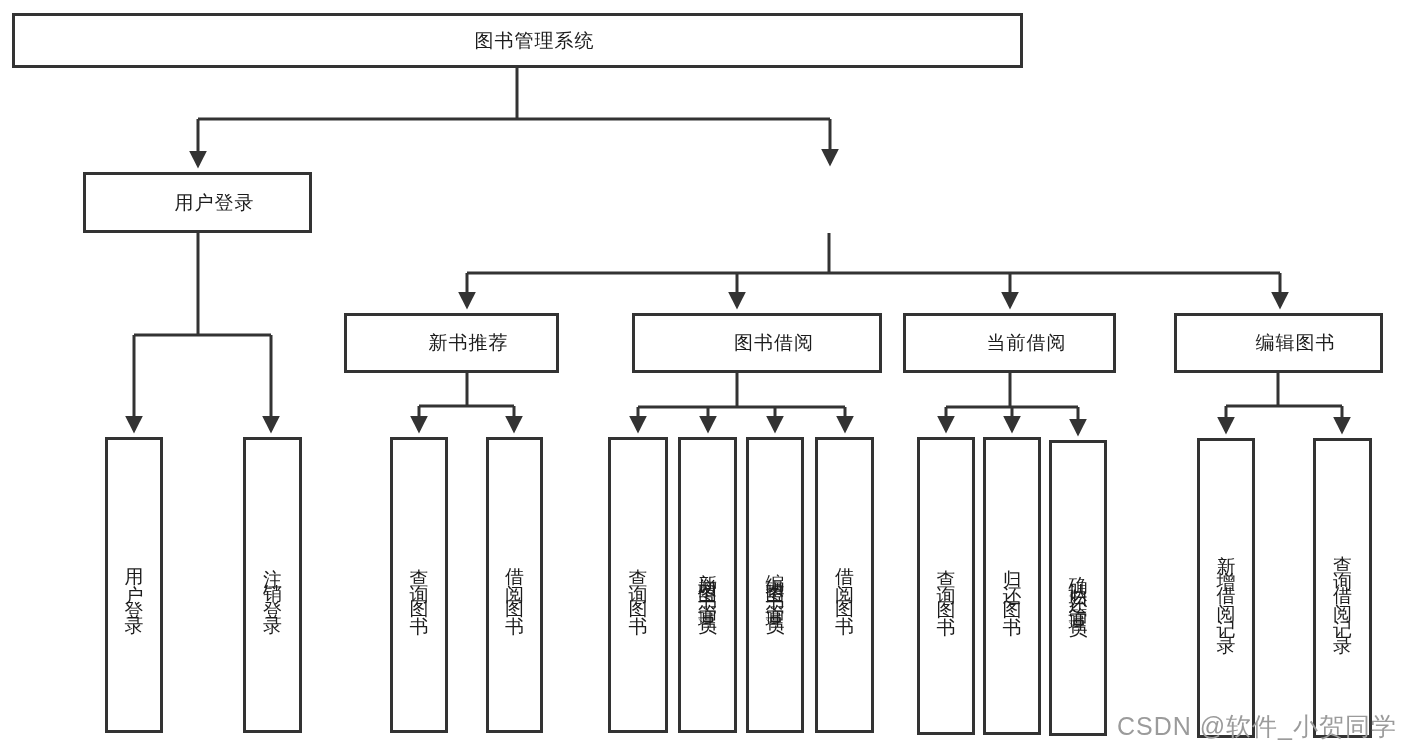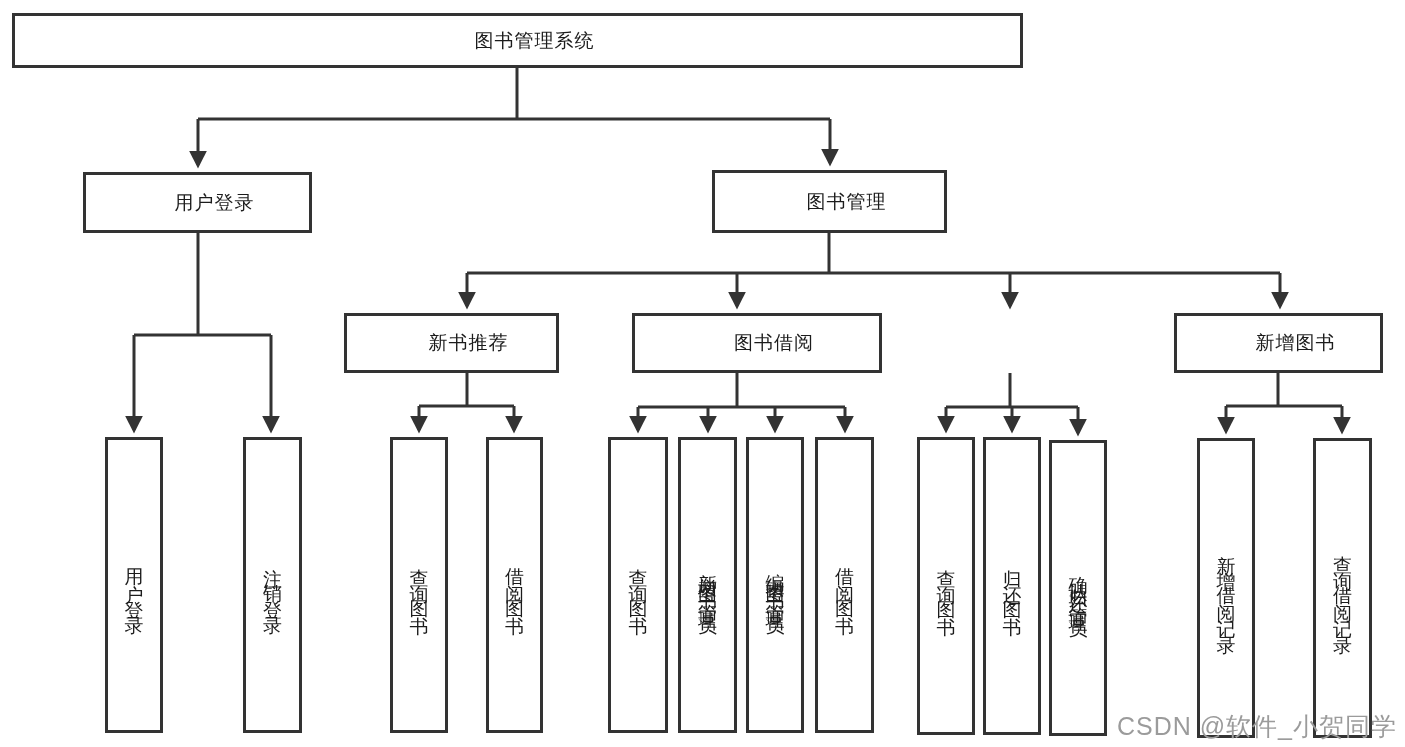--- a/index.html
+++ b/index.html
@@ -102,25 +102,25 @@
       <line x1="1278" y1="373" x2="1278" y2="406"></line>
       <line x1="1226" y1="406" x2="1342" y2="406"></line>
       <line x1="1226" y1="406" x2="1226" y2="431" marker-end="url(#arrow)"></line>
       <line x1="1342" y1="406" x2="1342" y2="431" marker-end="url(#arrow)"></line>
     </g>
   </svg>
 
   <div class="box hbox root" style="left:12px; top:13px; width:1011px; height:55px;">图书管理系统</div>
 
   <div class="box hbox" style="left:83px; top:172px; width:229px; height:61px;">用户登录</div>
-  <div class="box hbox" style="left:712px; top:170px; width:235px; height:63px;">图书管理</div>
 
   <div class="box hbox" style="left:344px; top:313px; width:215px; height:60px;">新书推荐</div>
   <div class="box hbox" style="left:632px; top:313px; width:250px; height:60px;">图书借阅</div>
-  <div class="box hbox" style="left:1174px; top:313px; width:209px; height:60px;">新增图书</div>
+  <div class="box hbox" style="left:903px; top:313px; width:213px; height:60px;">当前借阅</div>
+  <div class="box hbox" style="left:1174px; top:313px; width:209px; height:60px;">编辑图书</div>
 
   <div class="box leaf" style="left:105px; top:437px; width:58px; height:296px;">
     <span class="leaf-text">用户登录</span>
     </div>
   <div class="box leaf" style="left:243px; top:437px; width:59px; height:296px;">
     <span class="leaf-text">注销登录</span>
     </div>
 
   <div class="box leaf" style="left:390px; top:437px; width:58px; height:296px;">
     <span class="leaf-text">查询图书</span>

